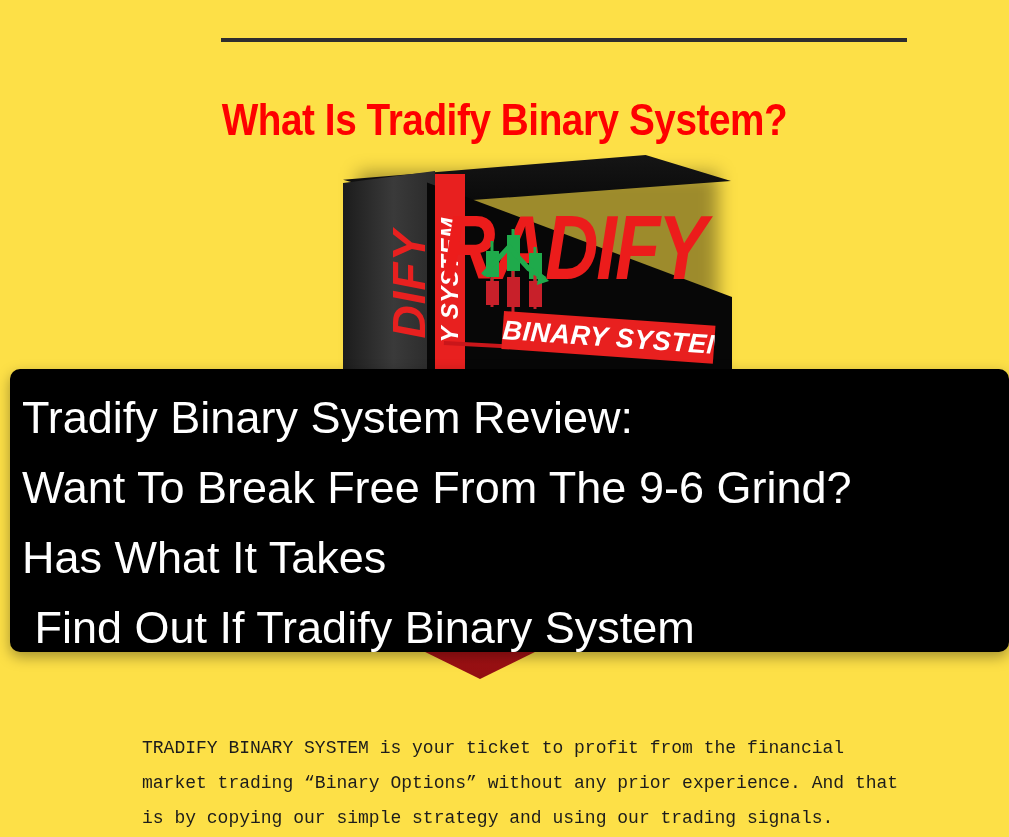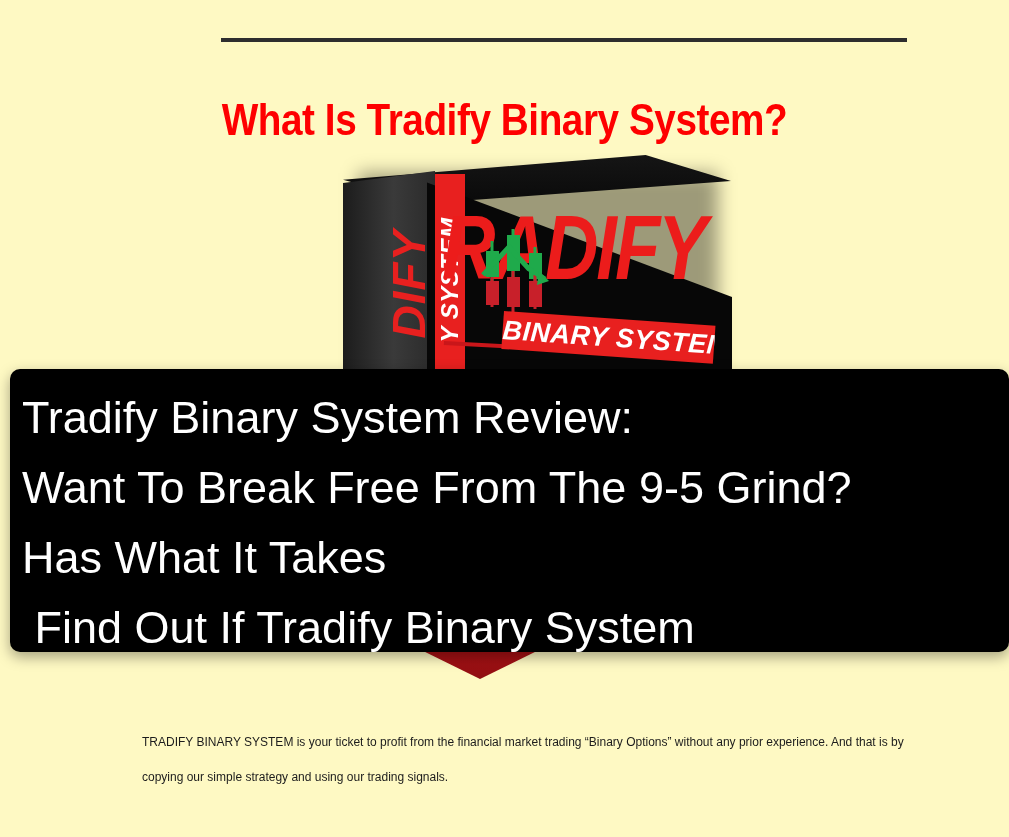--- a/index.html
+++ b/index.html
@@ -12,21 +12,21 @@
     height: 837px;
     background: #ffffff;
     font-family: "Liberation Sans", sans-serif;
     overflow: hidden;
     position: relative;
   }
   .page {
     position: relative;
     width: 1009px;
     height: 837px;
-    background: #fef9c3;
+    background: #fde047;
     overflow: hidden;
   }
 
   
   .top-rule {
     position: absolute;
     left: 221px;
     top: 38px;
     width: 686px;
     height: 4px;
@@ -239,22 +239,22 @@
     letter-spacing: 0px;
   }
 
   
   .body-copy {
     position: absolute;
     left: 142px;
     top: 713px;
     width: 775px;
     color: #1c1c1c;
-    font-family: Liberation Sans, sans-serif;
-    font-size: 12px;
+    font-family: Liberation Mono, monospace;
+    font-size: 18px;
     line-height: 35px;
     text-align: left;
   }
 </style>
 </head>
 <body>
 
 <div class="page">
 
   <div class="top-rule"></div>
@@ -308,20 +308,20 @@
       <div class="logo-banner">
         <span>BINARY SYSTEM</span>
       </div>
     </div>
 
     <div class="red-arrow"></div>
   </div>
 
   <div class="overlay-card">
     <div class="overlay-line">Tradify Binary System Review:</div>
-    <div class="overlay-line">Want To Break Free From The 9-5 Grind?</div>
+    <div class="overlay-line">Want To Break Free From The 9-6 Grind?</div>
     <div class="overlay-line">Has What It Takes</div>
     <div class="overlay-line"> Find Out If Tradify Binary System</div>
   </div>
 
   <p class="body-copy">TRADIFY BINARY SYSTEM is your ticket to profit from the financial market trading “Binary Options” without any prior experience. And that is by copying our simple strategy and using our trading signals.</p>
 
 </div>
 
 </body></html>

